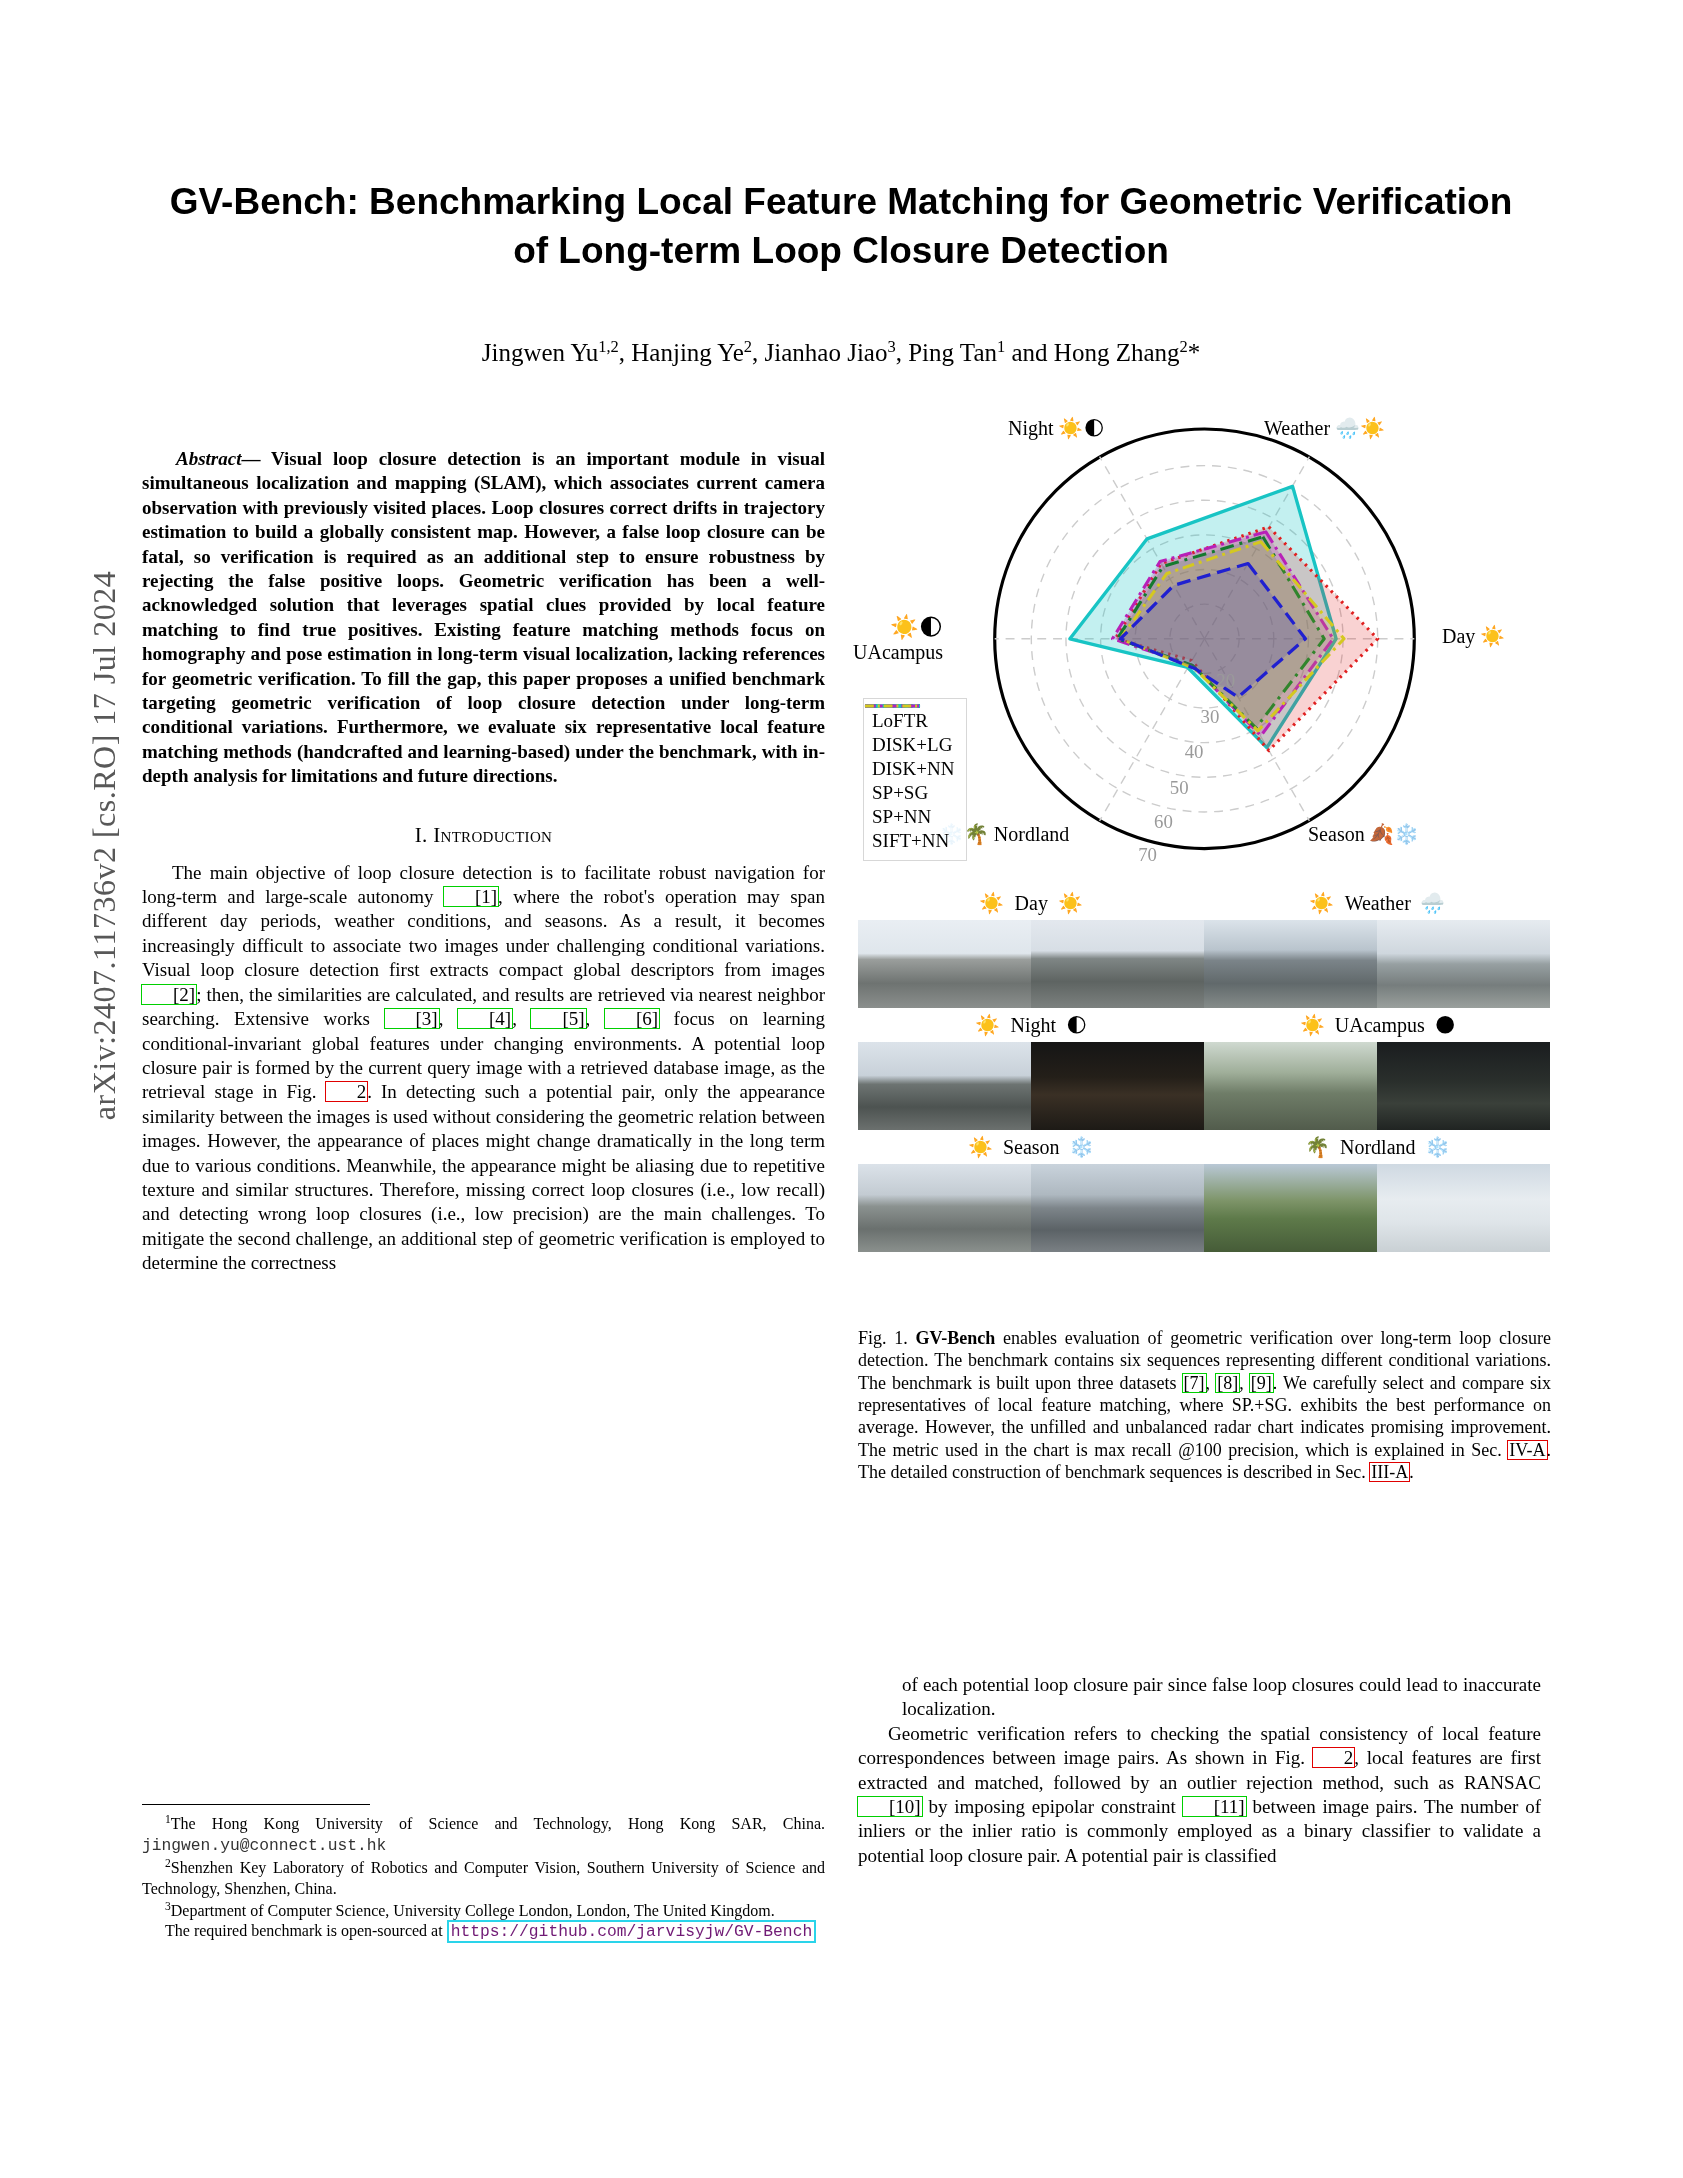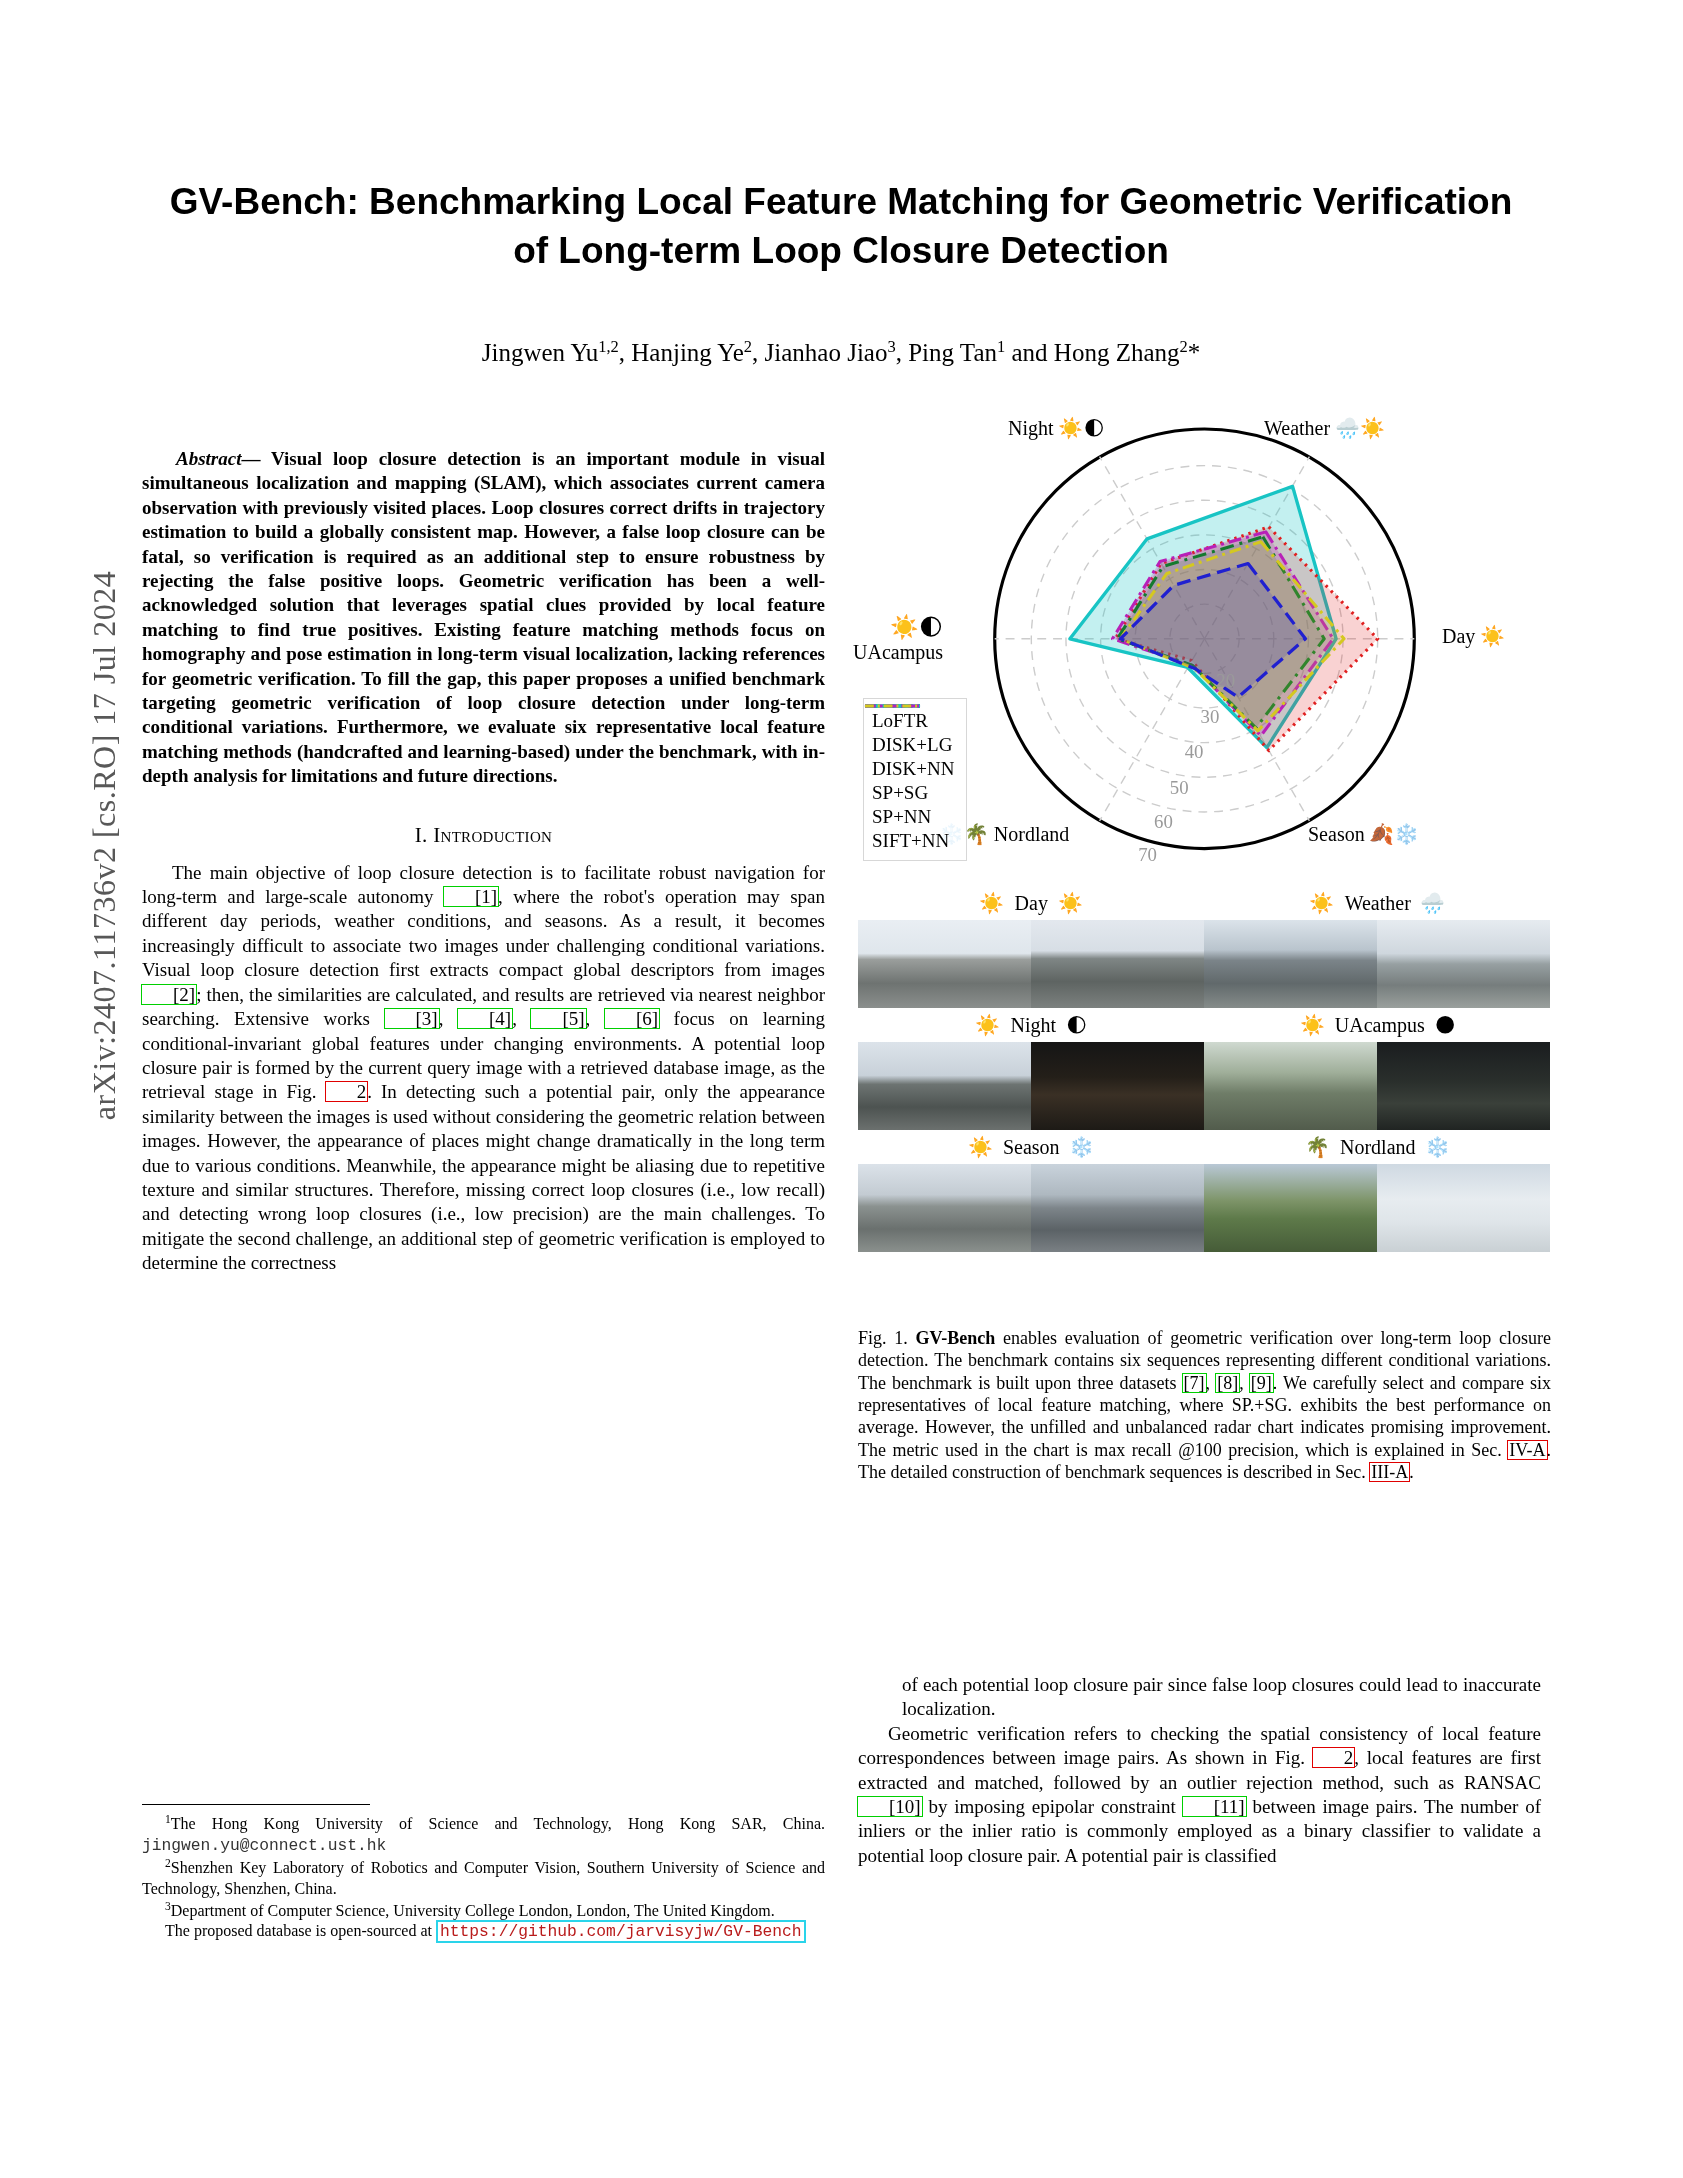--- a/index.html
+++ b/index.html
@@ -72,21 +72,21 @@
     color:#000;
     border:1.8px solid #e00000;
     padding:0 1px;
     line-height:1;
     display:inline-block;
     margin:0 -1px;
   }
   .urlbox{
     font-family:"Liberation Mono", monospace;
     font-size:16.3px;
-    color:#b91c1c;
+    color:#701a75;
     border:2px solid #2ad4ea;
     padding:0 2px;
     line-height:1.05;
     display:inline;
   }
   .mono{font-family:"Liberation Mono", monospace;font-size:16.3px;color:#333;}
 
   
   #footnotes{
     position:absolute;left:142px;top:1804px;width:683px;
@@ -172,21 +172,21 @@
     </h2>
 
     <p class="body"><span>The main objective of loop closure detection is to facilitate robust navigation for long-term and large-scale autonomy </span><span class="cite">[1]</span><span>, where the robot's operation may span different day periods, weather conditions, and seasons. As a result, it becomes increasingly difficult to associate two images under challenging conditional variations. Visual loop closure detection first extracts compact global descriptors from images </span><span class="cite">[2]</span><span>; then, the similarities are calculated, and results are retrieved via nearest neighbor searching. Extensive works </span><span class="cite">[3]</span><span>, </span><span class="cite">[4]</span><span>, </span><span class="cite">[5]</span><span>, </span><span class="cite">[6]</span><span> focus on learning conditional-invariant global features under changing environments. A potential loop closure pair is formed by the current query image with a retrieved database image, as the retrieval stage in Fig. </span><span class="figref">2</span><span>. In detecting such a potential pair, only the appearance similarity between the images is used without considering the geometric relation between images. However, the appearance of places might change dramatically in the long term due to various conditions. Meanwhile, the appearance might be aliasing due to repetitive texture and similar structures. Therefore, missing correct loop closures (i.e., low recall) and detecting wrong loop closures (i.e., low precision) are the main challenges. To mitigate the second challenge, an additional step of geometric verification is employed to determine the correctness</span></p>
   </div>
 
   <div id="footnotes">
     <div class="rule"></div>
     <p><sup>1</sup><span>The Hong Kong University of Science and Technology, Hong Kong SAR, China. </span><span class="mono">jingwen.yu@connect.ust.hk</span></p>
     <p><sup>2</sup><span>Shenzhen Key Laboratory of Robotics and Computer Vision, Southern University of Science and Technology, Shenzhen, China.</span></p>
     <p><sup>3</sup><span>Department of Computer Science, University College London, London, The United Kingdom.</span></p>
-    <p><span>The proposed database is open-sourced at </span><span class="urlbox">https://github.com/jarvisyjw/GV-Bench</span></p>
+    <p><span>The required benchmark is open-sourced at </span><span class="urlbox">https://github.com/jarvisyjw/GV-Bench</span></p>
   </div>
 
   <div id="figure">
 
     <div id="radar-wrap">
 
       <svg width="693" height="475" viewBox="0 0 700 480">
         <defs>
           <clipPath id="clipcirc">
               <circle cx="350" cy="215" r="212"></circle>

